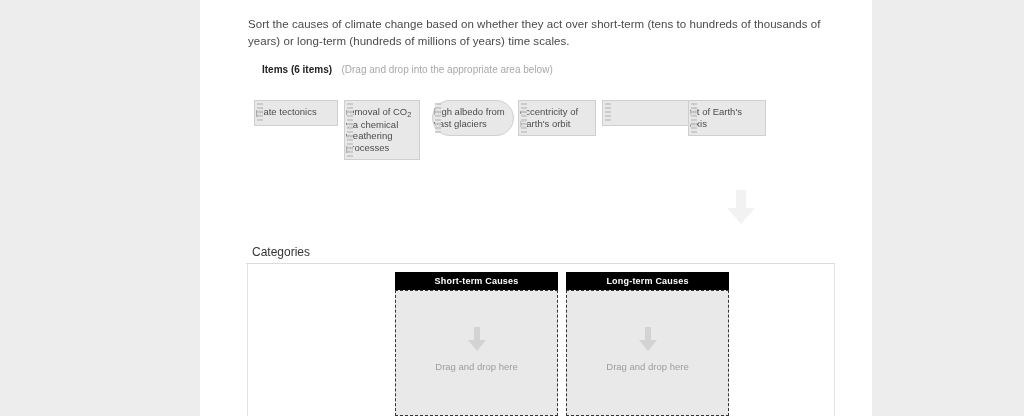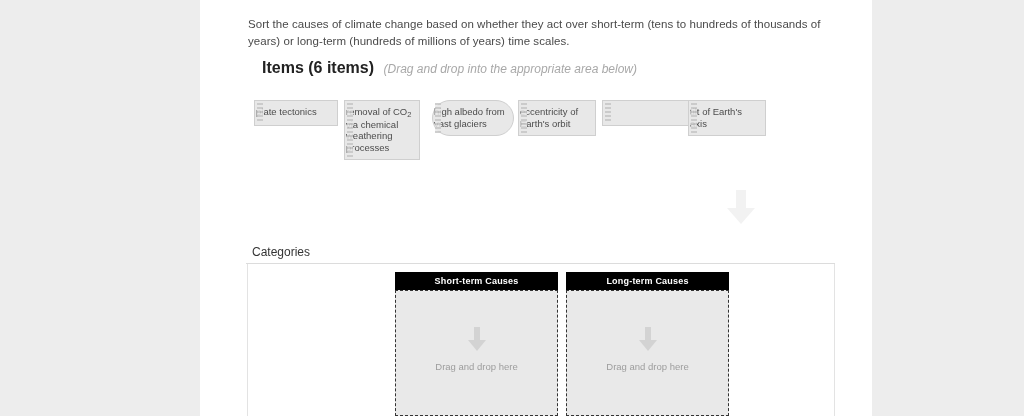--- a/index.html
+++ b/index.html
@@ -36,27 +36,26 @@
     color: #4a4a4a;
     letter-spacing: 0.05px;
   }
   .items-label-row {
     position: absolute;
     left: 62px;
     top: 59px;
     white-space: nowrap;
   }
   .items-label {
-    font-size: 16px;
+    font-size: 10px;
     font-weight: bold;
     color: #222222;
   }
   .items-hint {
-    font-size: 12px;
-    font-style: italic;
+    font-size: 10px;
     color: #a8a8a8;
     margin-left: 5px;
   }
   .items-tray {
     position: absolute;
     left: 54px;
     top: 100px;
     width: 600px;
     height: 58px;
   }

